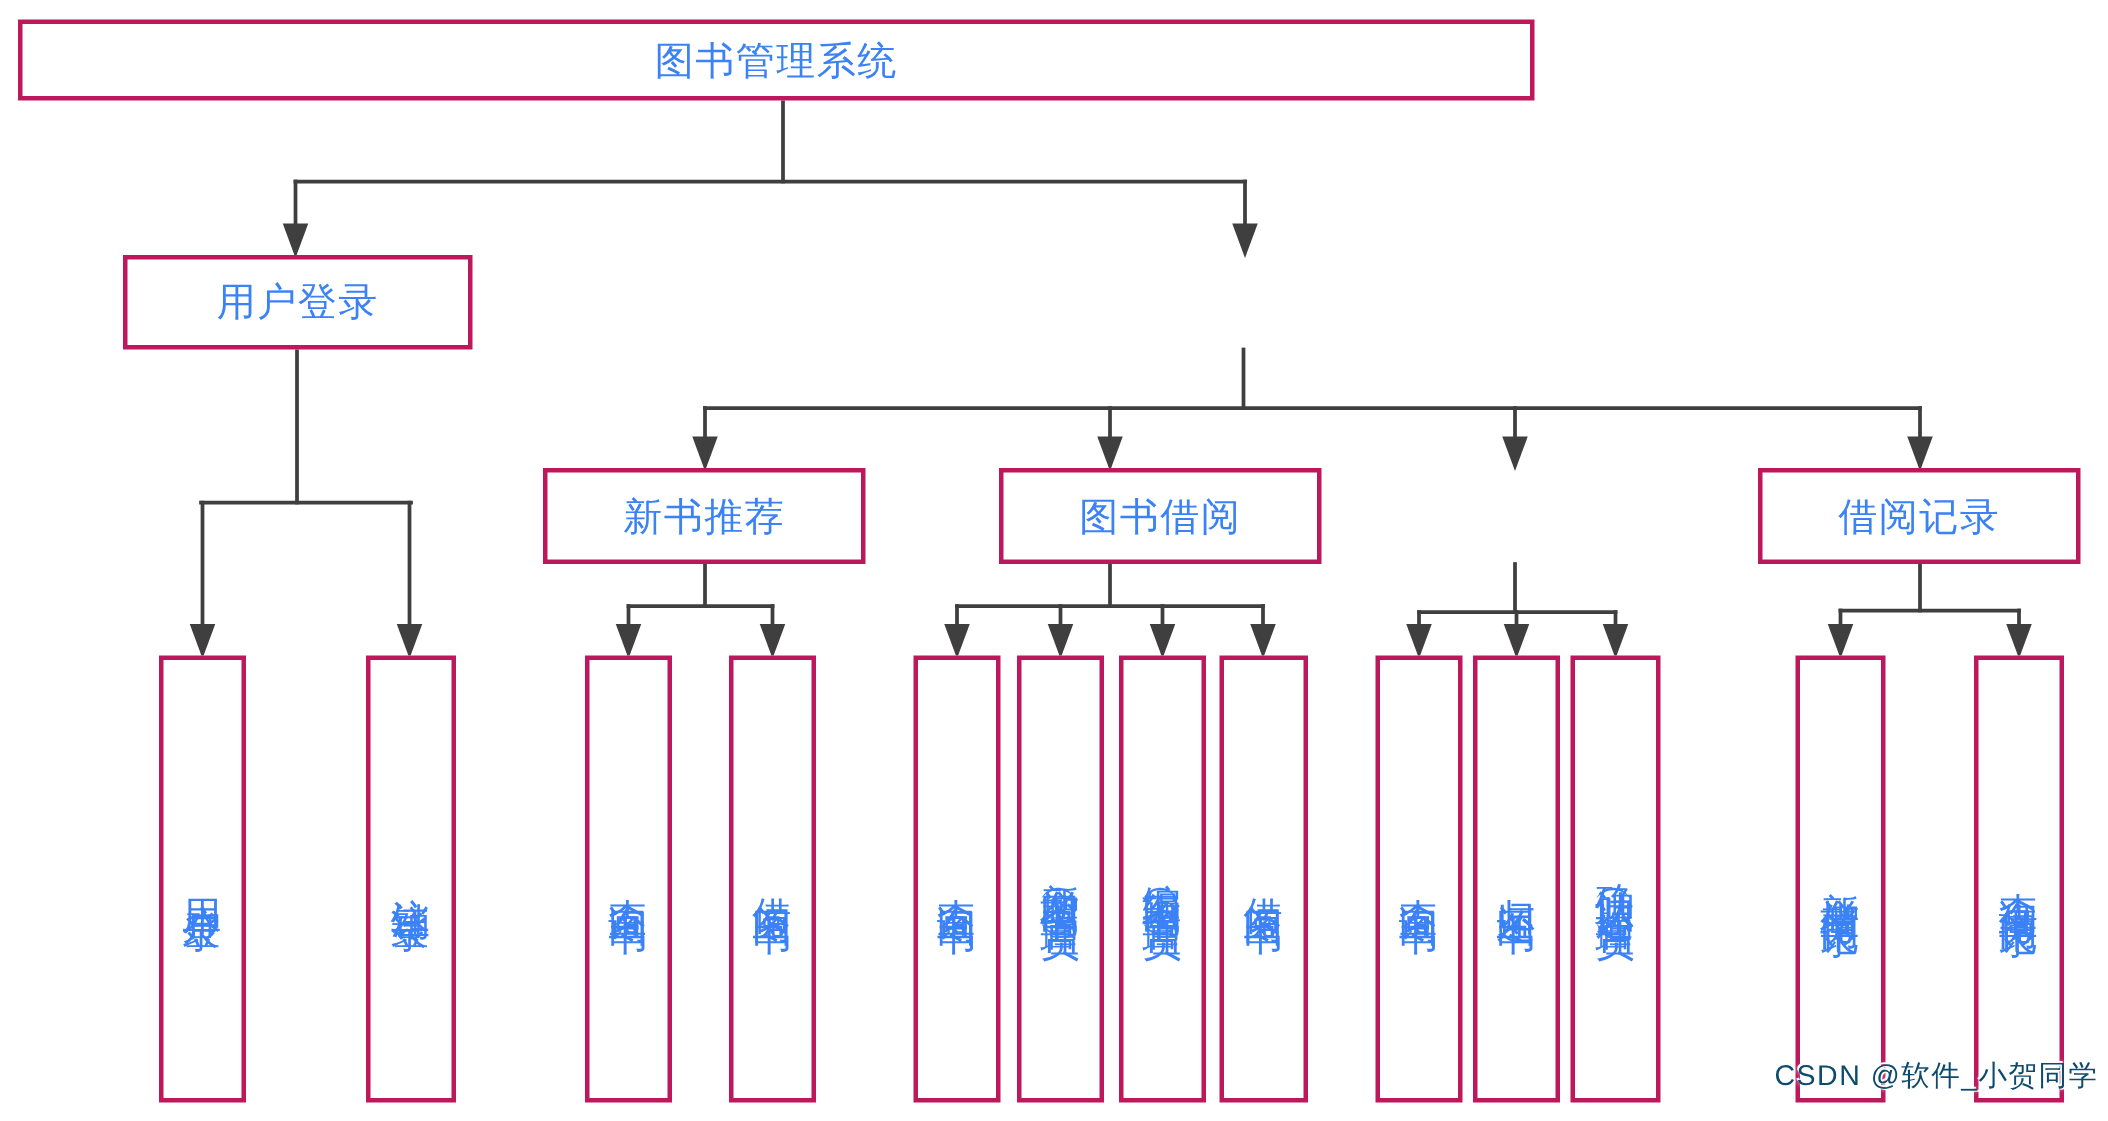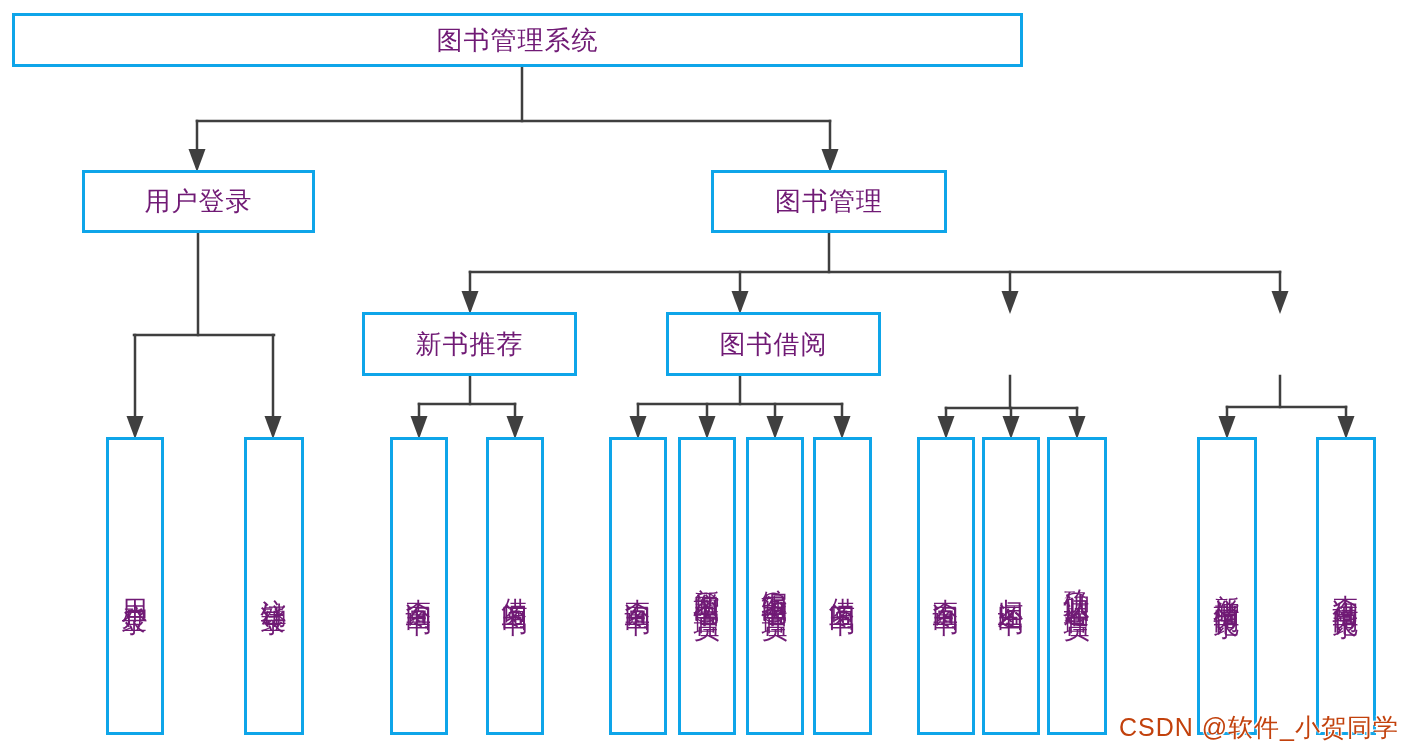--- a/index.html
+++ b/index.html
@@ -11,47 +11,47 @@
     font-family:"Liberation Sans","DejaVu Sans",sans-serif;
   }
   #connector-layer{
     position:absolute;left:0;top:0;width:1405px;height:747px;
     z-index:0;
   }
   .node{
     position:absolute;
     box-sizing:border-box;
     background:#fff;
-    border:3px solid #0ea5e9;
+    border:3px solid #be185d;
     display:flex;
     align-items:center;
     justify-content:center;
     z-index:1;
-    color:#701a75;
+    color:#3b82f6;
   }
   .hbox{
     font-size:26px;
     letter-spacing:1px;
     white-space:nowrap;
   }
   .vbox span{
     writing-mode:vertical-rl;
     text-orientation:mixed;
     font-size:26px;
     line-height:1;
     letter-spacing:4px;
     white-space:nowrap;
   }
   .watermark{
     position:absolute;
     right:6px;
-    bottom:3px;
+    bottom:17px;
     z-index:5;
-    font-size:25px;
-    color:#c2410c;
+    font-size:19px;
+    color:#0c4a6e;
     letter-spacing:1px;
     text-shadow:0 0 3px #fff,1px 1px 0 #fff,-1px -1px 0 #fff;
     pointer-events:none;
     white-space:nowrap;
   }
 </style>
 </head>
 <body>
 
 <div class="canvas">
@@ -107,24 +107,24 @@
       <line x1="1227" y1="407" x2="1346" y2="407" stroke="#3f3f3f" stroke-width="2.5" stroke-linecap="square"></line>
       <line x1="1227" y1="407" x2="1227" y2="419" stroke="#3f3f3f" stroke-width="2.5" stroke-linecap="square"></line>
       <polygon points="1218.5,416 1235.5,416 1227,439" fill="#3f3f3f"></polygon>
       <line x1="1346" y1="407" x2="1346" y2="419" stroke="#3f3f3f" stroke-width="2.5" stroke-linecap="square"></line>
       <polygon points="1337.5,416 1354.5,416 1346,439" fill="#3f3f3f"></polygon>
     </svg>
 
   <div class="node hbox" style="left:12px;top:13px;width:1011px;height:54px;">图书管理系统</div>
 
   <div class="node hbox" style="left:82px;top:170px;width:233px;height:63px;">用户登录</div>
-  <div class="node hbox" style="left:711px;top:170px;width:236px;height:63px;">图书管理</div>
 
   <div class="node hbox" style="left:362px;top:312px;width:215px;height:64px;">新书推荐</div>
   <div class="node hbox" style="left:633px;top:312px;width:215px;height:64px;margin-left:33px;">图书借阅</div>
+  <div class="node hbox" style="left:1172px;top:312px;width:215px;height:64px;">借阅记录</div>
 
   <div class="node vbox" style="left:106px;top:437px;width:58px;height:298px;">
     <span>用户登录</span>
   </div>
   <div class="node vbox" style="left:244px;top:437px;width:60px;height:298px;">
     <span>注销登录</span>
   </div>
 
   <div class="node vbox" style="left:390px;top:437px;width:58px;height:298px;">
     <span>查询图书</span>

